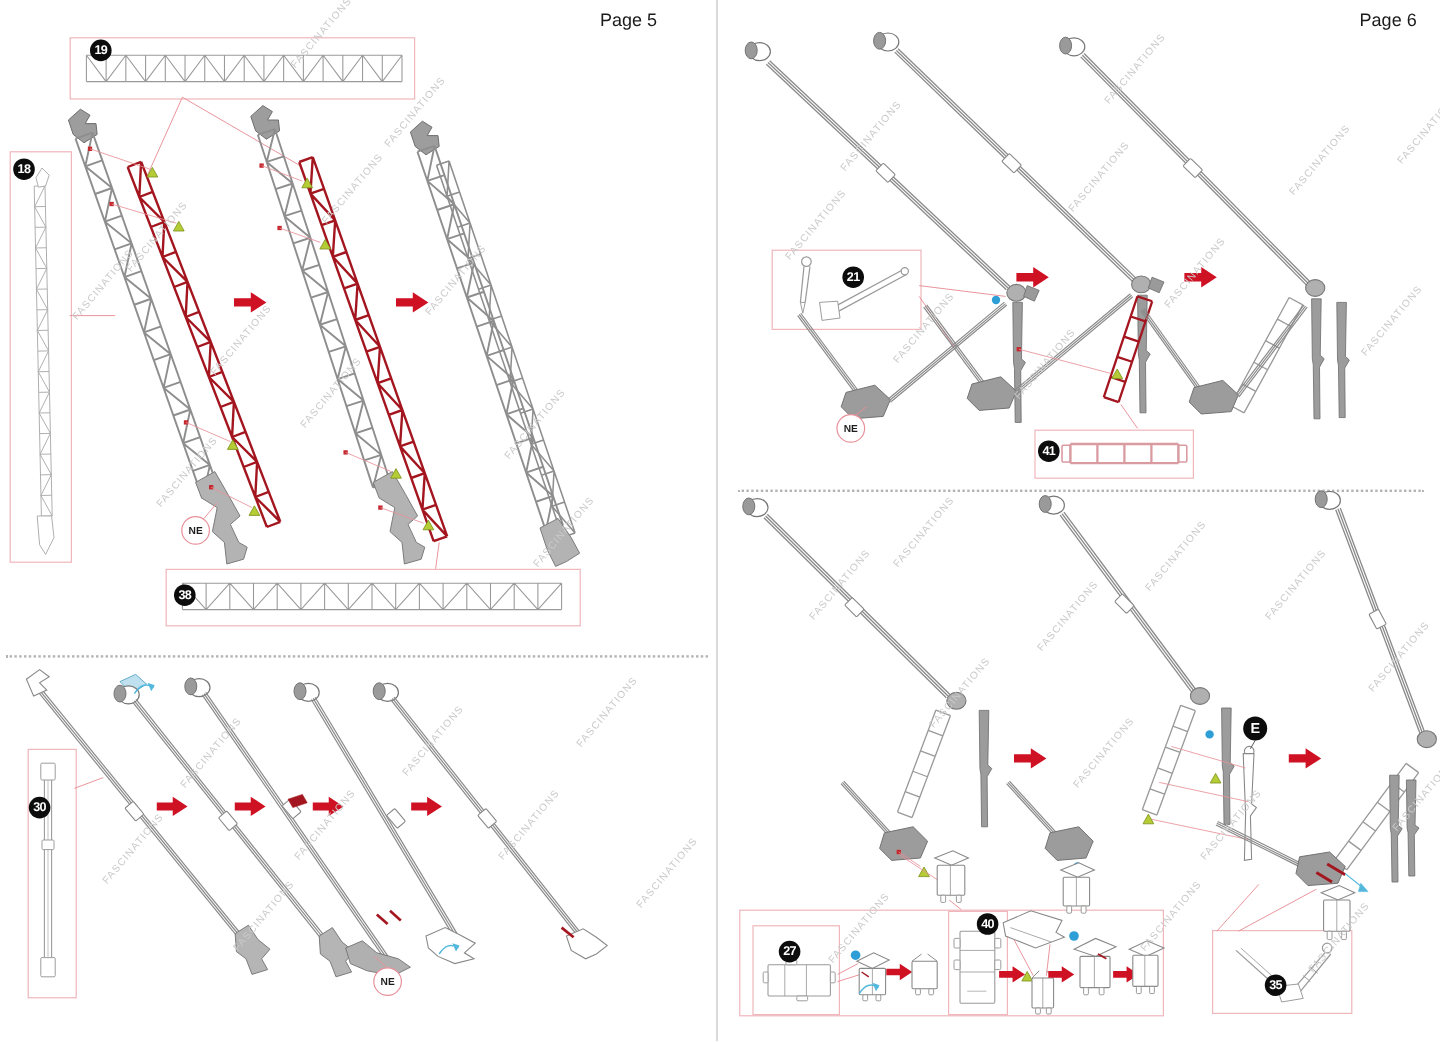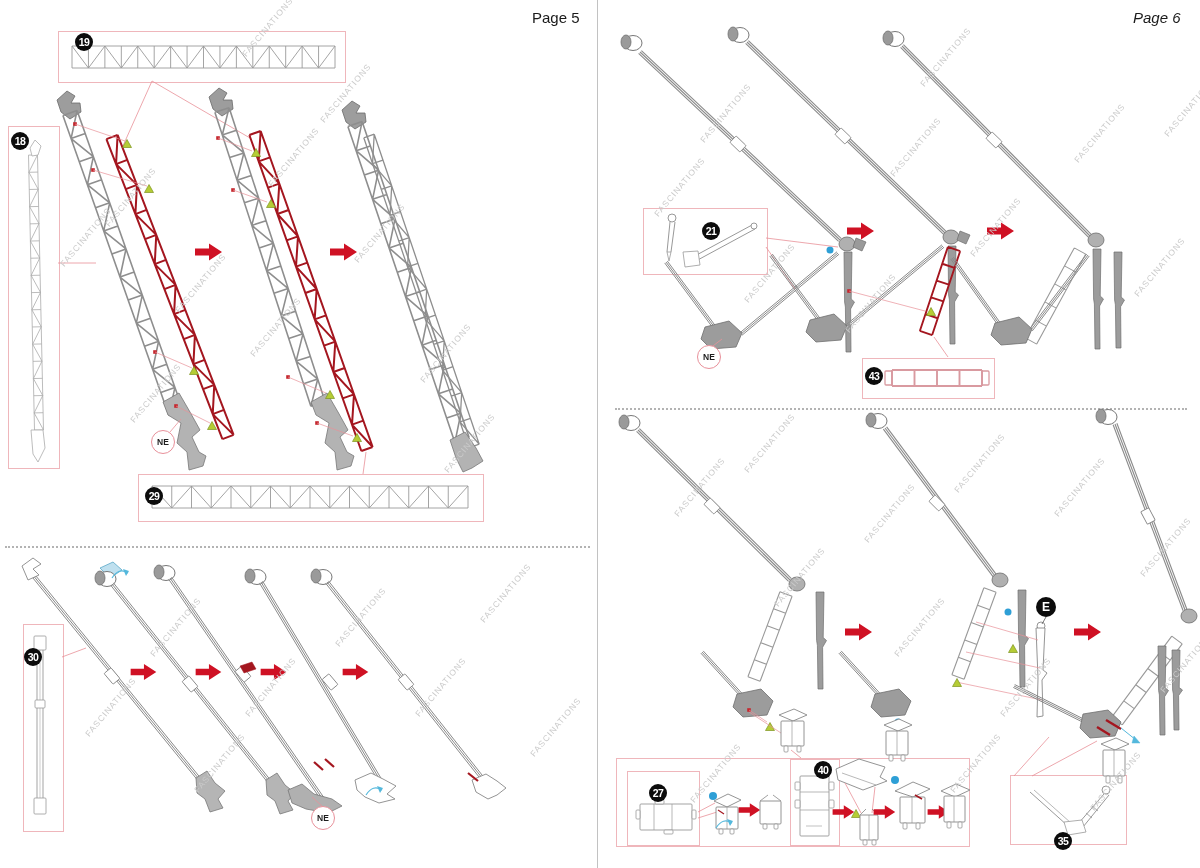--- a/index.html
+++ b/index.html
@@ -433,43 +433,43 @@
         <line x1="954" y1="796" x2="954" y2="822" stroke="#888" stroke-width="0.6" fill="none"></line>
         <rect x="947" y="822" width="4" height="6" fill="#fff" stroke="#888" stroke-width="0.7" rx="1"></rect>
         <rect x="958" y="822" width="4" height="6" fill="#fff" stroke="#888" stroke-width="0.7" rx="1"></rect>
       </g>
     </svg>
 
   <div class="vdiv" style="left:597px;"></div>
   <div class="hdash" style="left:5px;top:546px;width:585px;"></div>
   <div class="hdash" style="left:615px;top:408px;width:572px;"></div>
 
-  <div class="plabel" style="left:532px;top:9px;">Page 5</div>
-  <div class="plabel" style="left:1133px;top:9px;font-style:italic;">Page 6</div>
+  <div class="plabel" style="left:500px;top:9px;">Page 5</div>
+  <div class="plabel" style="left:1133px;top:9px;">Page 6</div>
 
   <div class="pbox" style="left:8px;top:126px;width:50px;height:341px"></div>
   <div class="pbox" style="left:58px;top:31px;width:286px;height:50px"></div>
   <div class="pbox" style="left:138px;top:474px;width:344px;height:46px"></div>
   <div class="pbox" style="left:23px;top:624px;width:39px;height:206px"></div>
   <div class="pbox" style="left:643px;top:208px;width:123px;height:65px"></div>
   <div class="pbox" style="left:862px;top:358px;width:131px;height:39px"></div>
   <div class="pbox" style="left:616px;top:758px;width:352px;height:87px"></div>
   <div class="pbox" style="left:627px;top:771px;width:71px;height:73px"></div>
   <div class="pbox" style="left:790px;top:759px;width:48px;height:85px"></div>
   <div class="pbox" style="left:1010px;top:775px;width:115px;height:68px"></div>
 
   <div class="badge" style="left:11px;top:132px">18</div>
   <div class="badge" style="left:75px;top:33px">19</div>
-  <div class="badge" style="left:145px;top:487px">29</div>
-  <div class="badge" style="left:24px;top:648px">30</div>
+  <div class="badge" style="left:145px;top:487px">38</div>
+  <div class="badge" style="left:24px;top:664px">30</div>
   <div class="badge" style="left:702px;top:222px">21</div>
-  <div class="badge" style="left:865px;top:367px">43</div>
+  <div class="badge" style="left:865px;top:367px">41</div>
   <div class="badge" style="left:649px;top:784px">27</div>
   <div class="badge" style="left:814px;top:761px">40</div>
-  <div class="badge" style="left:1054px;top:832px">35</div>
+  <div class="badge" style="left:1054px;top:812px">35</div>
 
   <div class="ne" style="left:151px;top:430px">NE</div>
   <div class="ne" style="left:311px;top:806px">NE</div>
   <div class="ne" style="left:697px;top:345px">NE</div>
   <div class="ebadge" style="left:1036px;top:597px">E</div>
 
 <span class="wm" style="left: 240px; top: 52px;">FASCINATIONS</span>
     <span class="wm" style="left: 103px; top: 222px;">FASCINATIONS</span>
     <span class="wm" style="left: 173px; top: 308px;">FASCINATIONS</span>
     <span class="wm" style="left: 266px; top: 182px;">FASCINATIONS</span>

